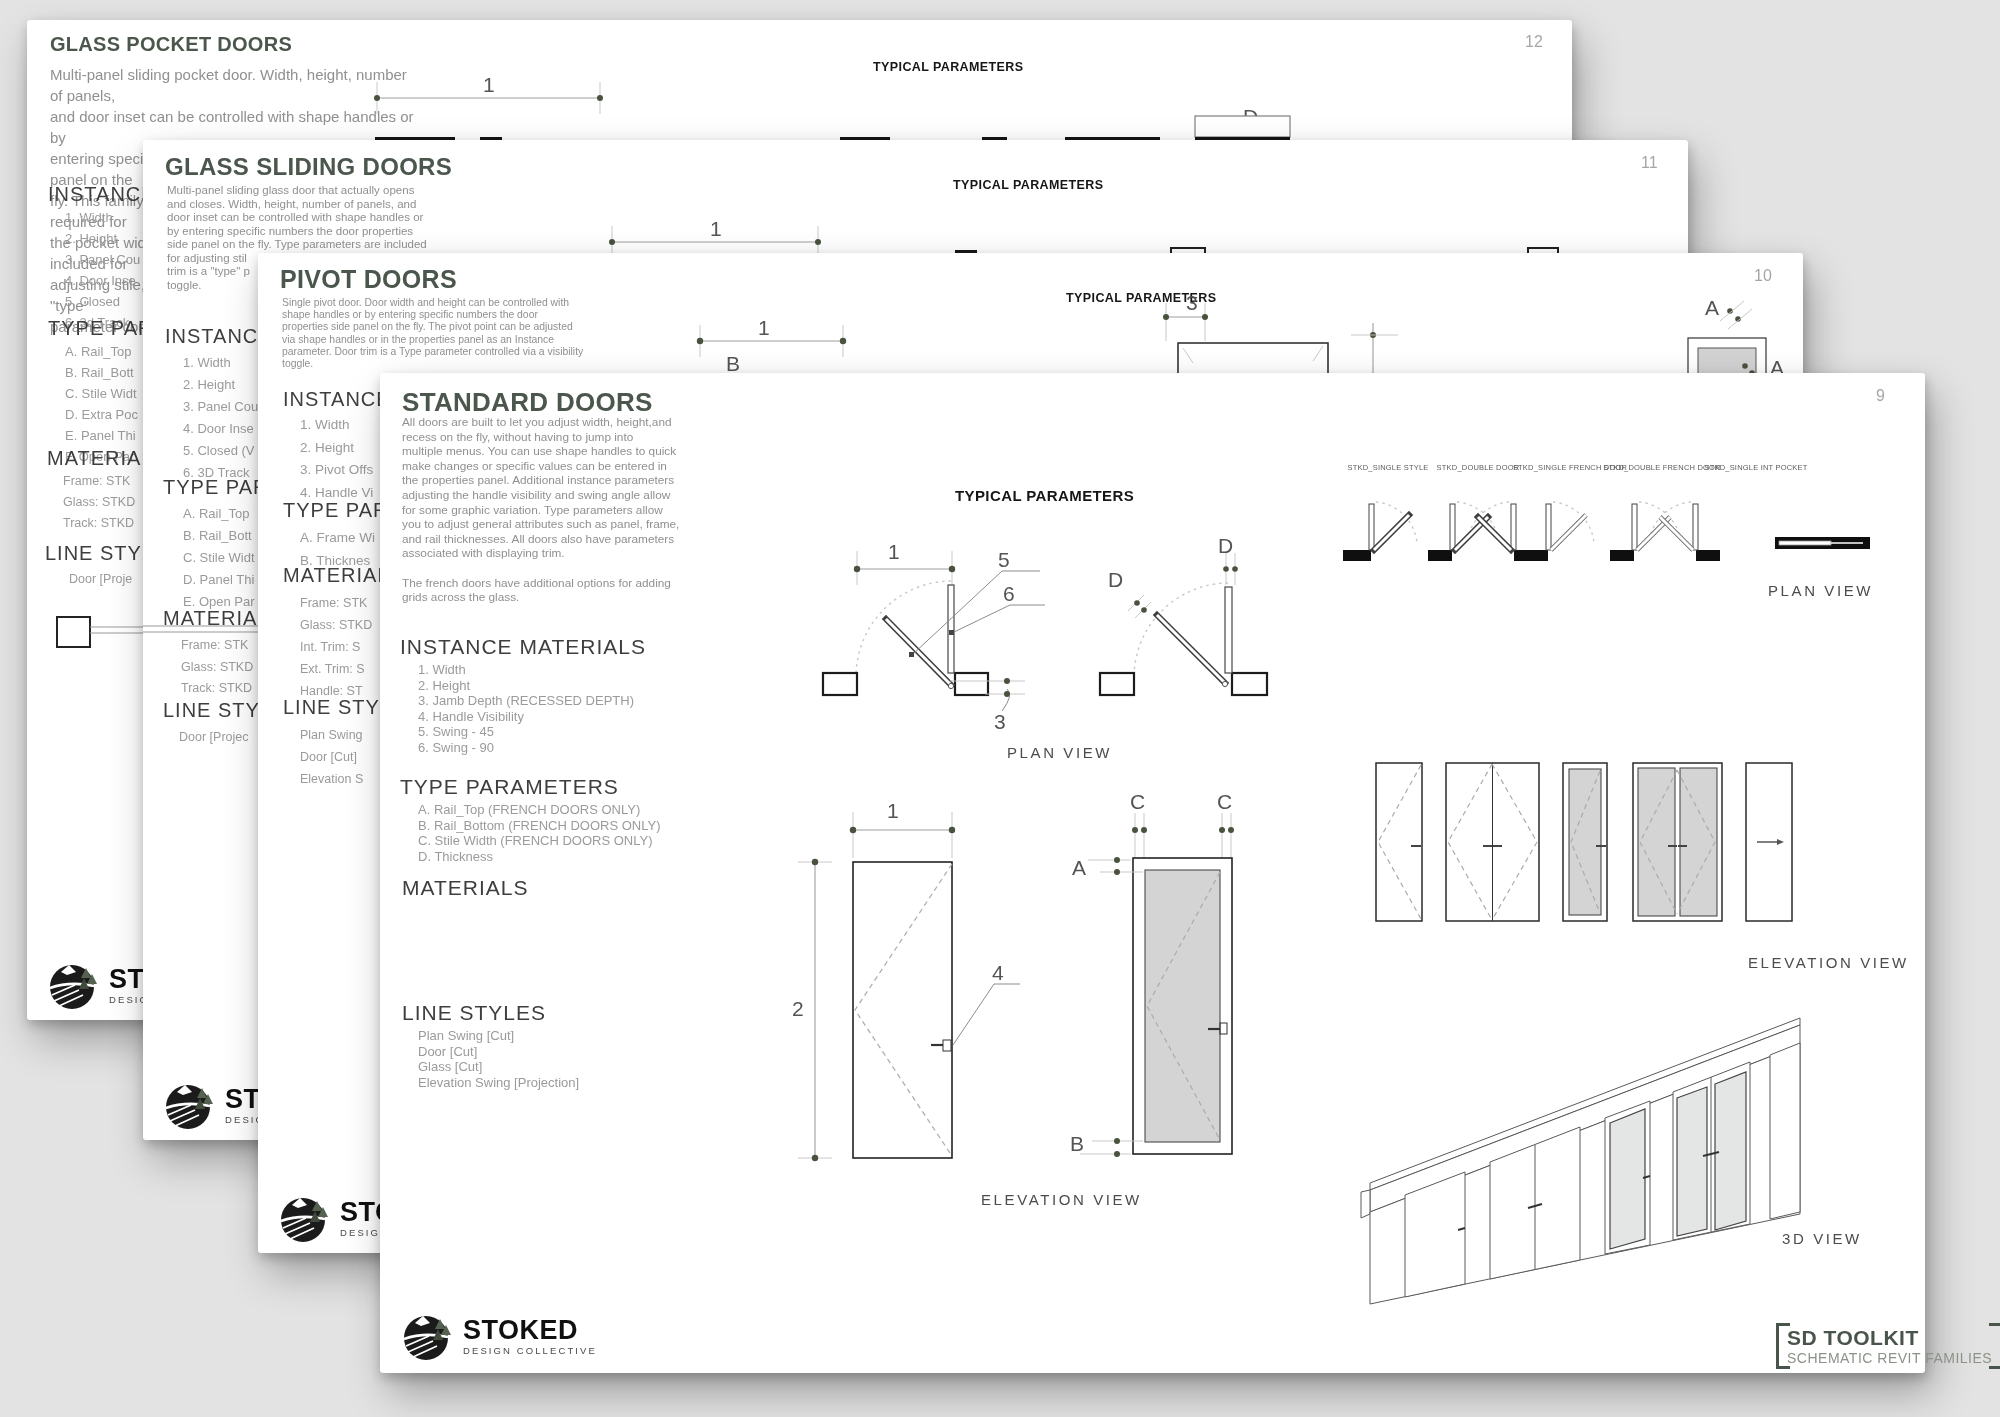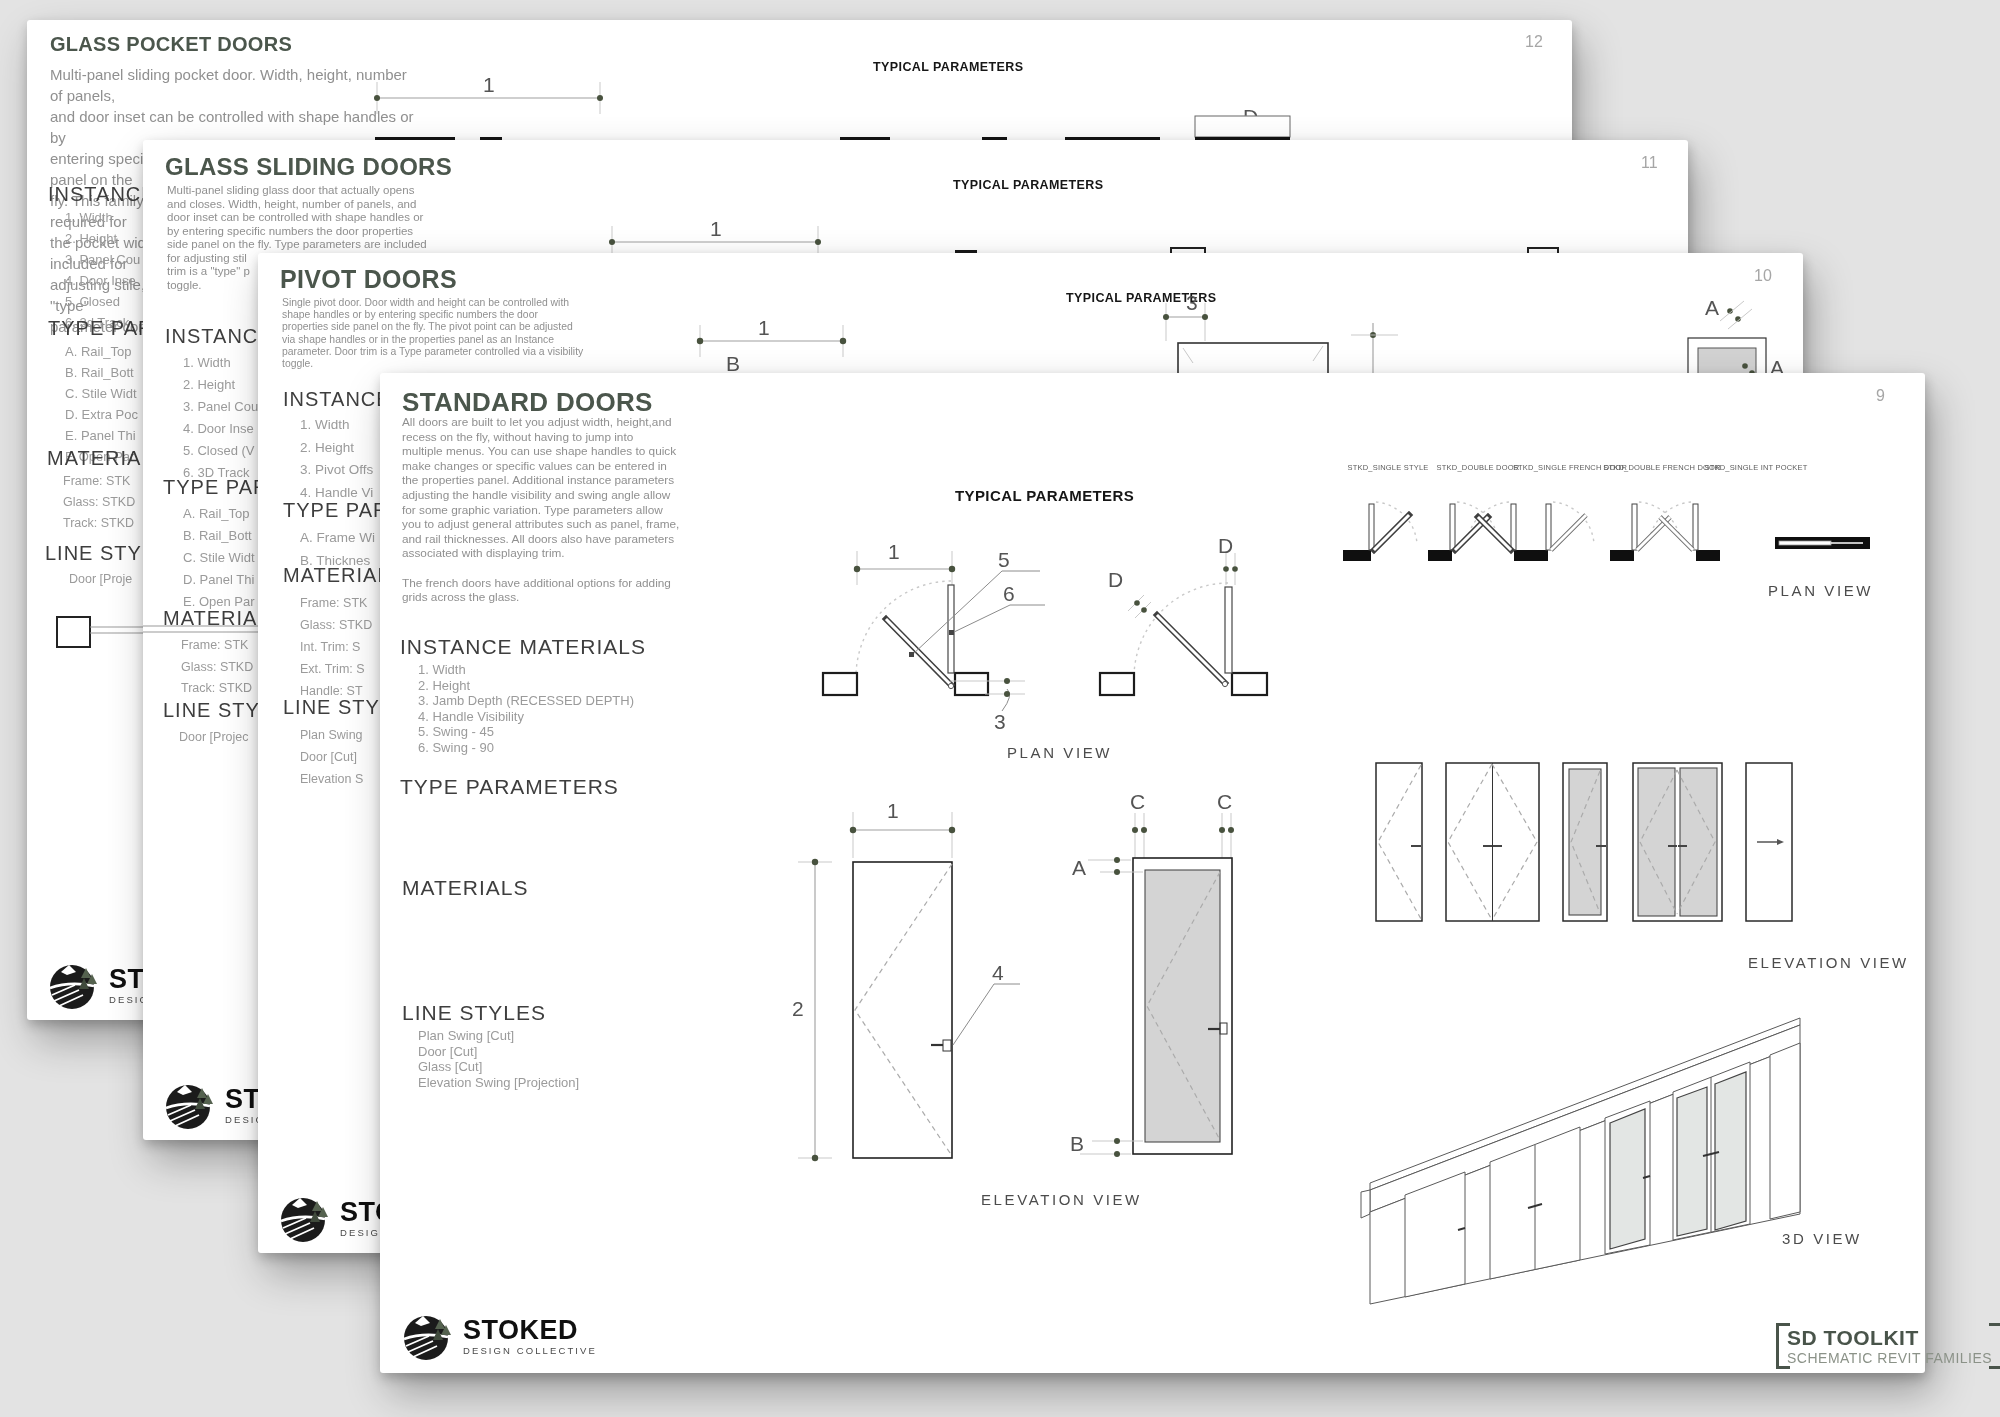--- a/index.html
+++ b/index.html
@@ -319,20 +319,26 @@
   <div class="abs sech" style="left:20px;top:262px;font-size:21px">INSTANCE MATERIALS</div>
   <div class="abs list" style="left:38px;top:289px;font-size:13px;line-height:15.5px">
     <div>1. Width</div>
       <div>2. Height</div>
     <div>3. Jamb Depth (RECESSED DEPTH)</div>
       <div>4. Handle Visibility</div>
     <div>5. Swing - 45</div>
       <div>6. Swing - 90</div>
   </div>
   <div class="abs sech" style="left:20px;top:402px;font-size:21px">TYPE PARAMETERS</div>
+  <div class="abs list" style="left:38px;top:429px;font-size:13px;line-height:15.5px">
+    <div>A. Rail_Top (FRENCH DOORS ONLY)</div>
+      <div>B. Rail_Bottom (FRENCH DOORS ONLY)</div>
+    <div>C. Stile Width (FRENCH DOORS ONLY)</div>
+      <div>D. Thickness</div>
+  </div>
   <div class="abs sech" style="left:22px;top:503px;font-size:21px">MATERIALS</div>
   <div class="abs sech" style="left:22px;top:628px;font-size:21px">LINE STYLES</div>
   <div class="abs list" style="left:38px;top:655px;font-size:13px;line-height:15.5px">
     <div>Plan Swing [Cut]</div>
       <div>Door [Cut]</div>
     <div>Glass [Cut]</div>
       <div>Elevation Swing [Projection]</div>
   </div>
 
   

